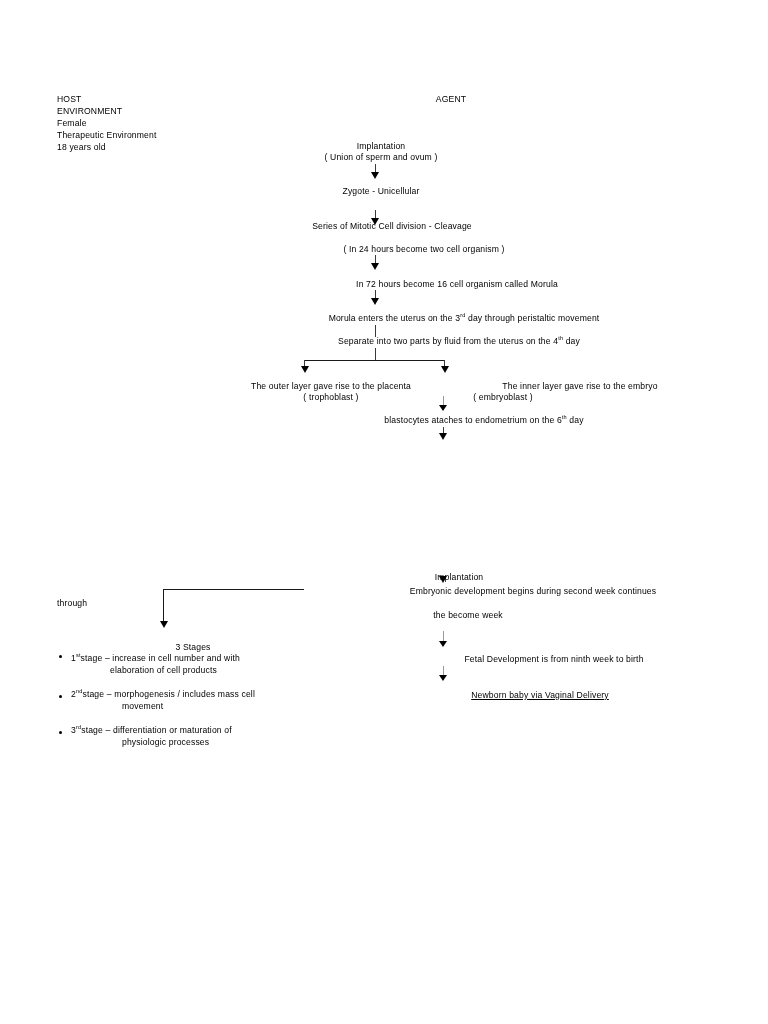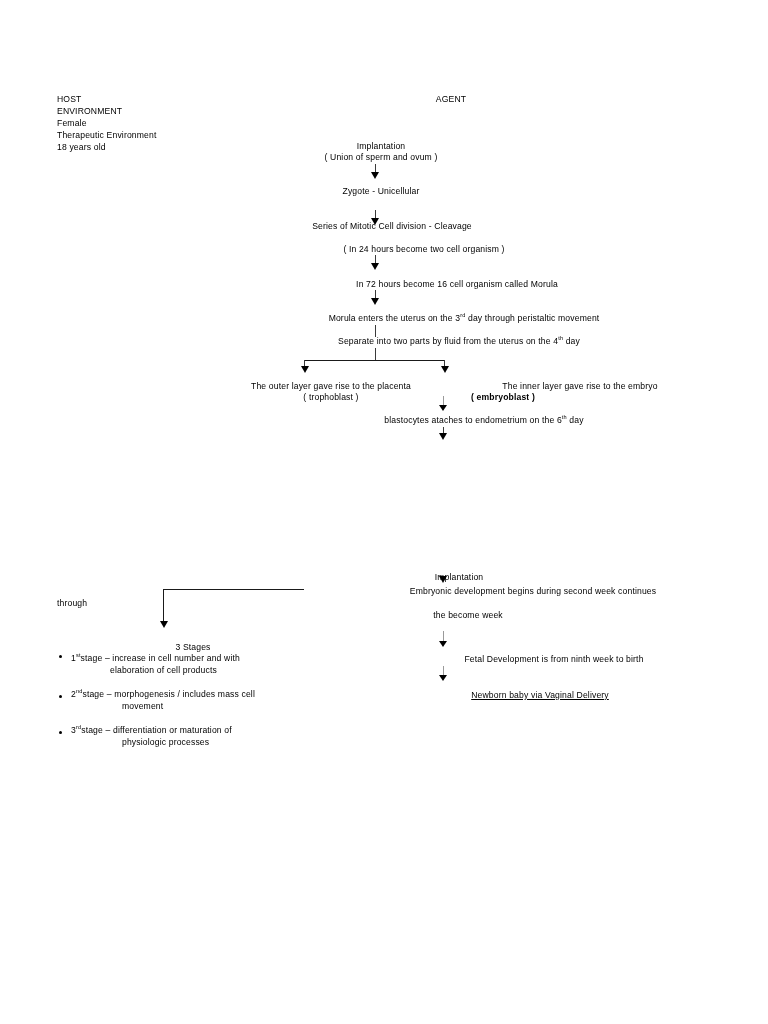--- a/index.html
+++ b/index.html
@@ -115,21 +115,21 @@
   <div class="hline" style="left:304px; top:360px; width:141px;"></div>
   <div class="vline" style="left:304px; top:360px; height:7px;"></div>
   <div class="vline" style="left:444px; top:360px; height:7px;"></div>
   <div class="arrow" style="left:305px; top:366px;"></div>
   <div class="arrow" style="left:445px; top:366px;"></div>
 
   <div class="t c" style="left:331px; top:380px;">The outer layer gave rise to the placenta</div>
   <div class="t c" style="left:331px; top:391px;">( trophoblast )</div>
 
   <div class="t c" style="left:548px; top:380px;margin-left:32px;">The inner layer gave rise to the embryo</div>
-  <div class="t c" style="left:503px; top:391px;font-weight:bold;">( embryoblast )</div>
+  <div class="t c" style="left:503px; top:391px;">( embryoblast )</div>
 
   <div class="vline" style="left:443px; top:396px; height:11px; background:#9a9a9a;"></div>
   <div class="arrow arrow-sm" style="left:443px; top:405px;"></div>
 
   <div class="t c" style="left:484px; top:414px;"><span>blastocytes ataches to endometrium on the 6</span><sup>th</sup><span> day</span></div>
 
   <div class="vline" style="left:443px; top:427px; height:8px;"></div>
   <div class="arrow" style="left:443px; top:433px;"></div>
 
   <div class="t c" style="left:459px; top:563px;margin-top:8px;">Implantation</div>

